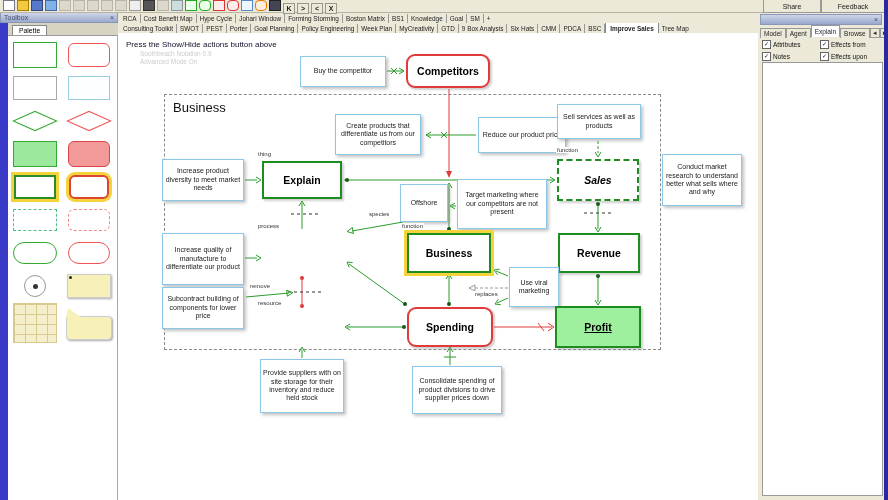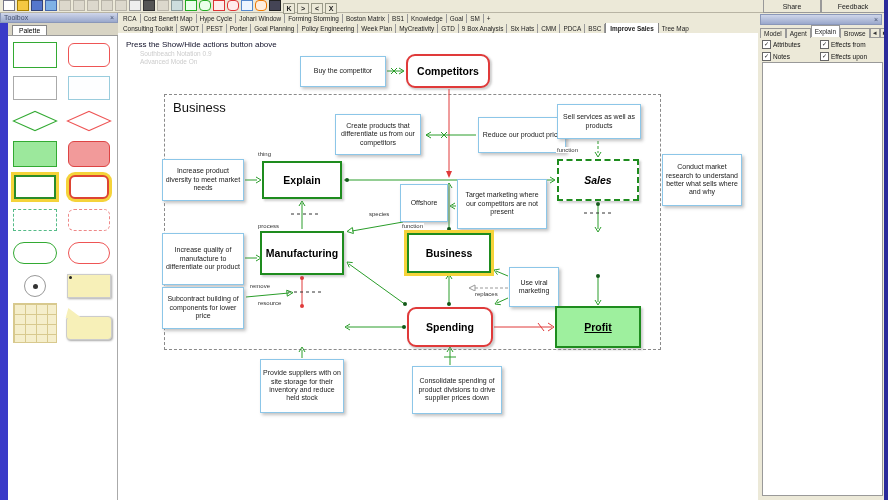--- a/index.html
+++ b/index.html
@@ -342,23 +342,23 @@
     <div class="node action" style="left: 335px; top: 114px; width: 86px; height: 41px;">Create products that differentiate us from our competitors</div>
     <div class="node action" style="left: 478px; top: 117px; width: 88px; height: 36px;">Reduce our product price</div>
     <div class="node action" style="left: 557px; top: 104px; width: 84px; height: 35px;">Sell services as well as products</div>
     <div class="node action" style="left: 662px; top: 154px; width: 80px; height: 52px;">Conduct market research to understand better what sells where and why</div>
     <div class="node action" style="left: 162px; top: 159px; width: 82px; height: 42px;">Increase product diversity to meet market needs</div>
     <div class="node useful" style="left: 262px; top: 161px; width: 80px; height: 38px;">Explain</div>
     <div class="node action" style="left: 400px; top: 184px; width: 48px; height: 38px;">Offshore</div>
     <div class="node action" style="left: 457px; top: 179px; width: 90px; height: 50px;">Target marketing where our competitors are not present</div>
     <div class="node useful dashed" style="left: 557px; top: 159px; width: 82px; height: 42px; font-style: italic;">Sales</div>
     <div class="node action" style="left: 162px; top: 233px; width: 82px; height: 52px;">Increase quality of manufacture to differentiate our product</div>
-    <div class="node useful" style="left: 260px; top: 231px; width: 84px; height: 44px;">Manufacturing</div>
     <div class="node action" style="left: 162px; top: 287px; width: 82px; height: 42px;">Subcontract building of components for lower price</div>
     <div class="node useful highlight" style="left: 407px; top: 233px; width: 84px; height: 40px;">Business</div>
+    <div class="node useful" style="left: 558px; top: 233px; width: 82px; height: 40px;">Revenue</div>
     <div class="node action" style="left: 509px; top: 267px; width: 50px; height: 40px;">Use viral marketing</div>
     <div class="node goal" style="left: 555px; top: 306px; width: 86px; height: 42px;">Profit</div>
     <div class="node harmful" style="left: 407px; top: 307px; width: 86px; height: 40px;">Spending</div>
     <div class="node action" style="left: 260px; top: 359px; width: 84px; height: 54px;">Provide suppliers with on site storage for their inventory and reduce held stock</div>
     <div class="node action" style="left: 412px; top: 366px; width: 90px; height: 48px;">Consolidate spending of product divisions to drive supplier prices down</div>
     <div class="node tag" style="left: 257px; top: 151px;">thing</div>
     <div class="node tag" style="left: 556px; top: 147px;">function</div>
     <div class="node tag" style="left: 401px; top: 223px;">function</div>
     <div class="node tag" style="left: 368px; top: 211px;">species</div>
     <div class="node tag" style="left: 257px; top: 223px;">process</div>

